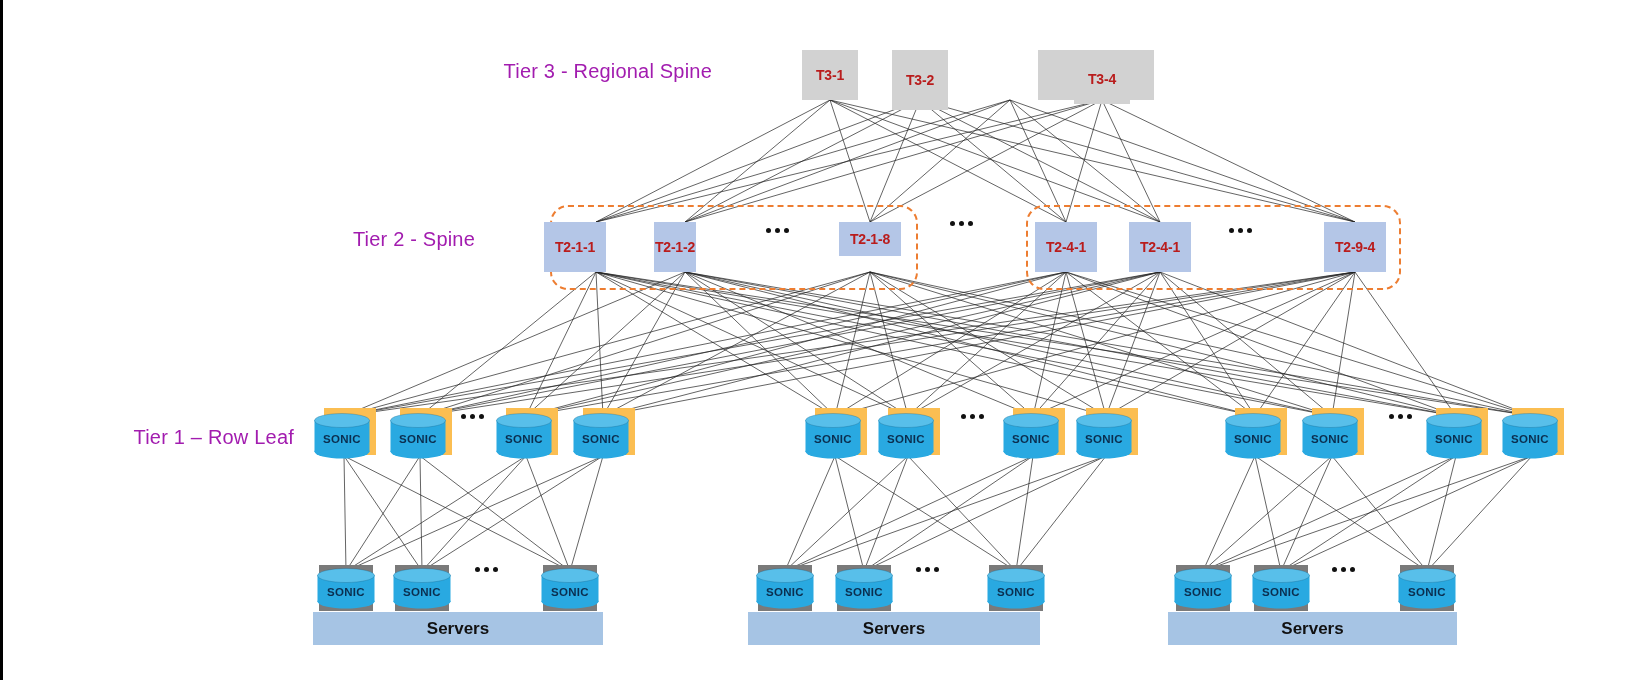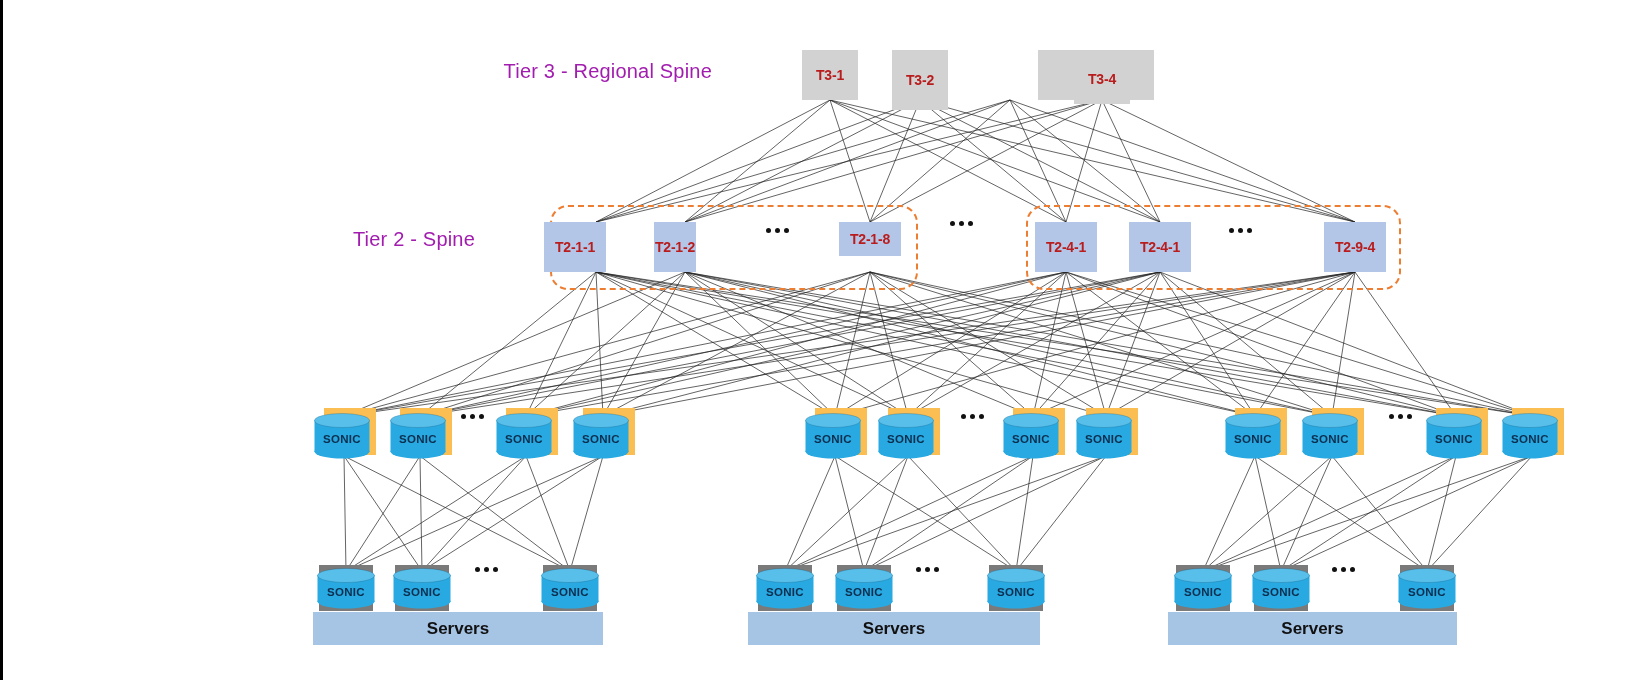--- a/index.html
+++ b/index.html
@@ -150,20 +150,21 @@
       <line x1="1456" y1="456" x2="1281" y2="571" stroke="#222222" stroke-width="0.8" opacity="0.88"></line>
       <line x1="1456" y1="456" x2="1427" y2="571" stroke="#222222" stroke-width="0.8" opacity="0.88"></line>
       <line x1="1532" y1="456" x2="1203" y2="571" stroke="#222222" stroke-width="0.8" opacity="0.88"></line>
       <line x1="1532" y1="456" x2="1281" y2="571" stroke="#222222" stroke-width="0.8" opacity="0.88"></line>
       <line x1="1532" y1="456" x2="1427" y2="571" stroke="#222222" stroke-width="0.8" opacity="0.88"></line>
     </svg>
   <div class="left-rule"></div>
 
   <div class="tier-label" style="left:420px;top:60px;width:292px;">Tier 3 - Regional Spine</div>
   <div class="tier-label" style="left:295px;top:228px;width:180px;">Tier 2 - Spine</div>
+  <div class="tier-label" style="left:64px;top:426px;width:230px;">Tier 1 – Row Leaf</div>
 <div class="node-box" style="left: 802px; top: 50px; width: 56px; height: 50px; background: rgb(210, 210, 210);">T3-1</div>
     <div class="node-box" style="left: 892px; top: 50px; width: 56px; height: 60px; background: rgb(210, 210, 210);">T3-2</div>
     <div class="node-box" style="left: 1038px; top: 50px; width: 76px; height: 50px; background: rgb(210, 210, 210); padding-left: 40px;">T3-3</div>
     <div class="node-box" style="left: 1074px; top: 54px; width: 56px; height: 50px; background: rgb(210, 210, 210);">T3-4</div>
     <div class="t2-outline" style="left: 550px; top: 205px; width: 364px; height: 81px; border-color: rgb(237, 125, 49);"></div>
     <div class="node-box" style="left: 544px; top: 222px; width: 62px; height: 50px; background: rgb(180, 198, 231);">T2-1-1</div>
     <div class="node-box" style="left: 654px; top: 222px; width: 42px; height: 50px; background: rgb(180, 198, 231);">T2-1-2</div>
     <div class="node-box" style="left: 839px; top: 222px; width: 62px; height: 34px; background: rgb(180, 198, 231);">T2-1-8</div>
     <div class="dots" style="left: 766px; top: 228px;">
       <span></span>

